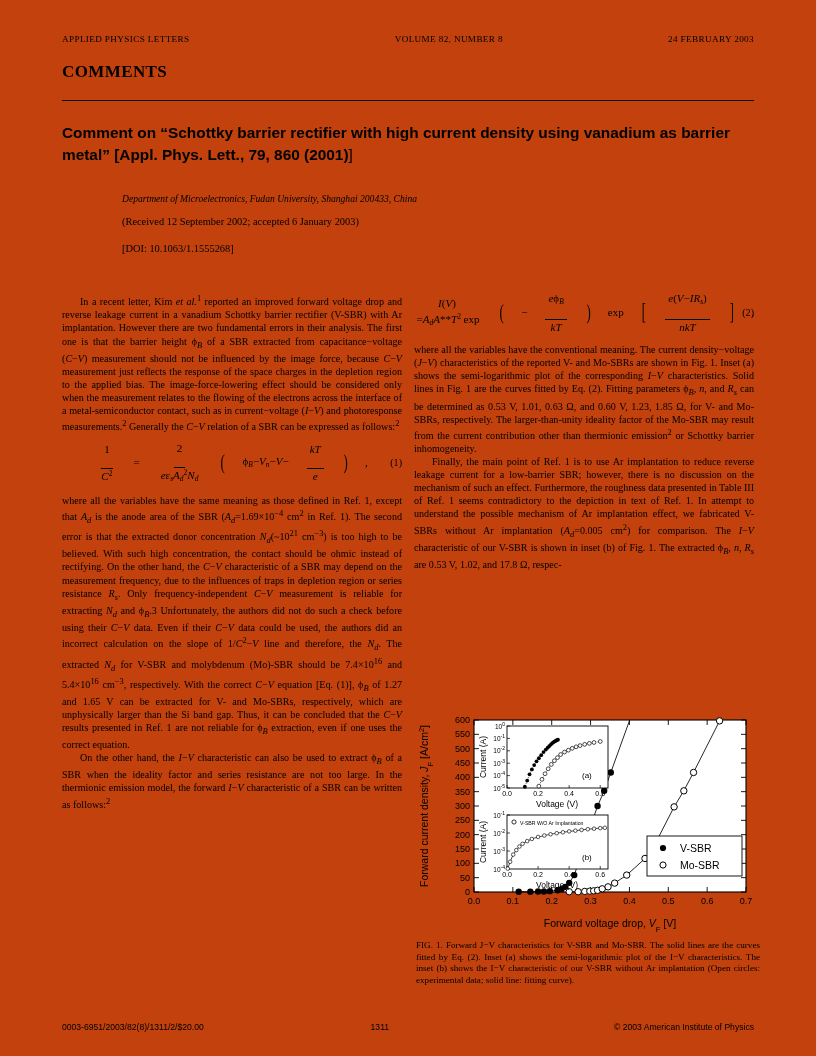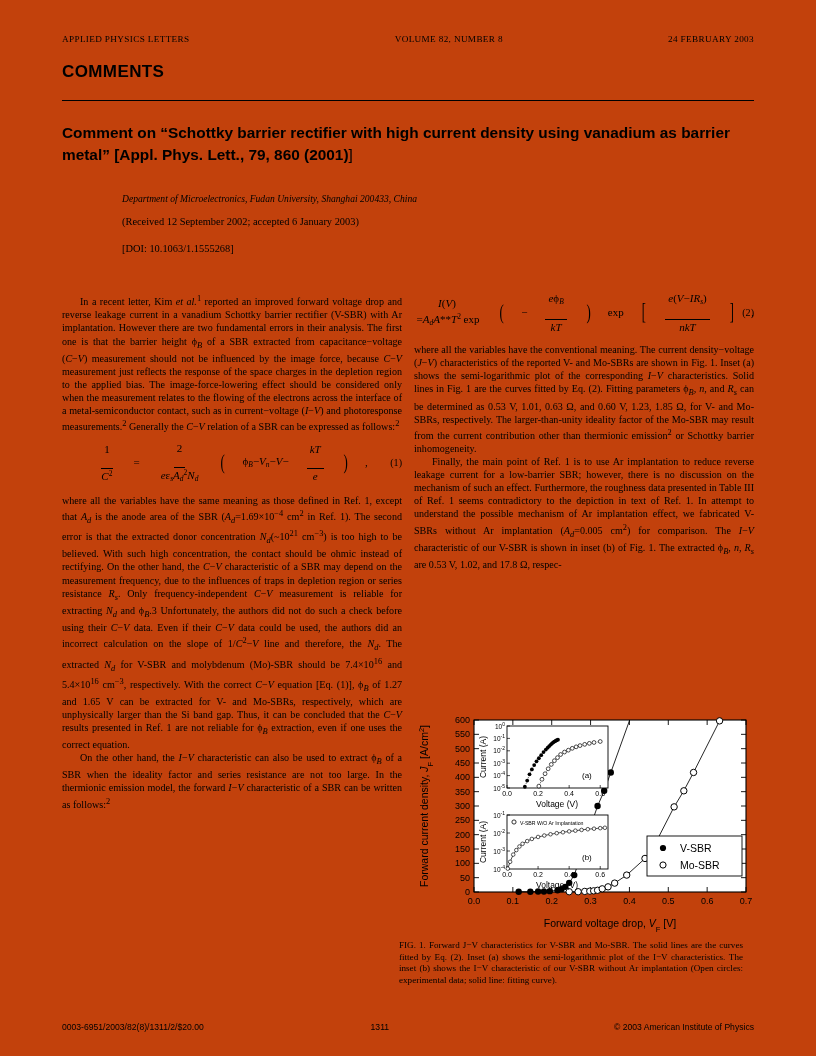--- a/index.html
+++ b/index.html
@@ -34,21 +34,21 @@
     font-size: 9.2px;
     letter-spacing: 0.35px;
     color: #000;
   }
   .runhead .rh-center { margin-left: 40px; }
 
   .comments-head {
     position: absolute;
     top: 62px;
     left: 62px;
-    font-family: Liberation Sans, sans-serif;
+    font-family: Liberation Serif, serif;
     font-weight: bold;
     font-size: 17px;
     letter-spacing: 0.4px;
     color: #000;
   }
   .head-rule {
     position: absolute;
     top: 100px;
     left: 62px;
     width: 692px;
@@ -177,21 +177,21 @@
 
   
   .figure {
     position: absolute;
     left: 414px;
     top: 712px;
     width: 344px;
   }
   .figcaption {
     position: absolute;
-    left: 399px;
+    left: 416px;
     top: 940px;
     width: 344px;
     font-family: "Liberation Serif", serif;
     font-size: 9.1px;
     line-height: 11.6px;
     text-align: justify;
     color: #000;
   }
 
   

